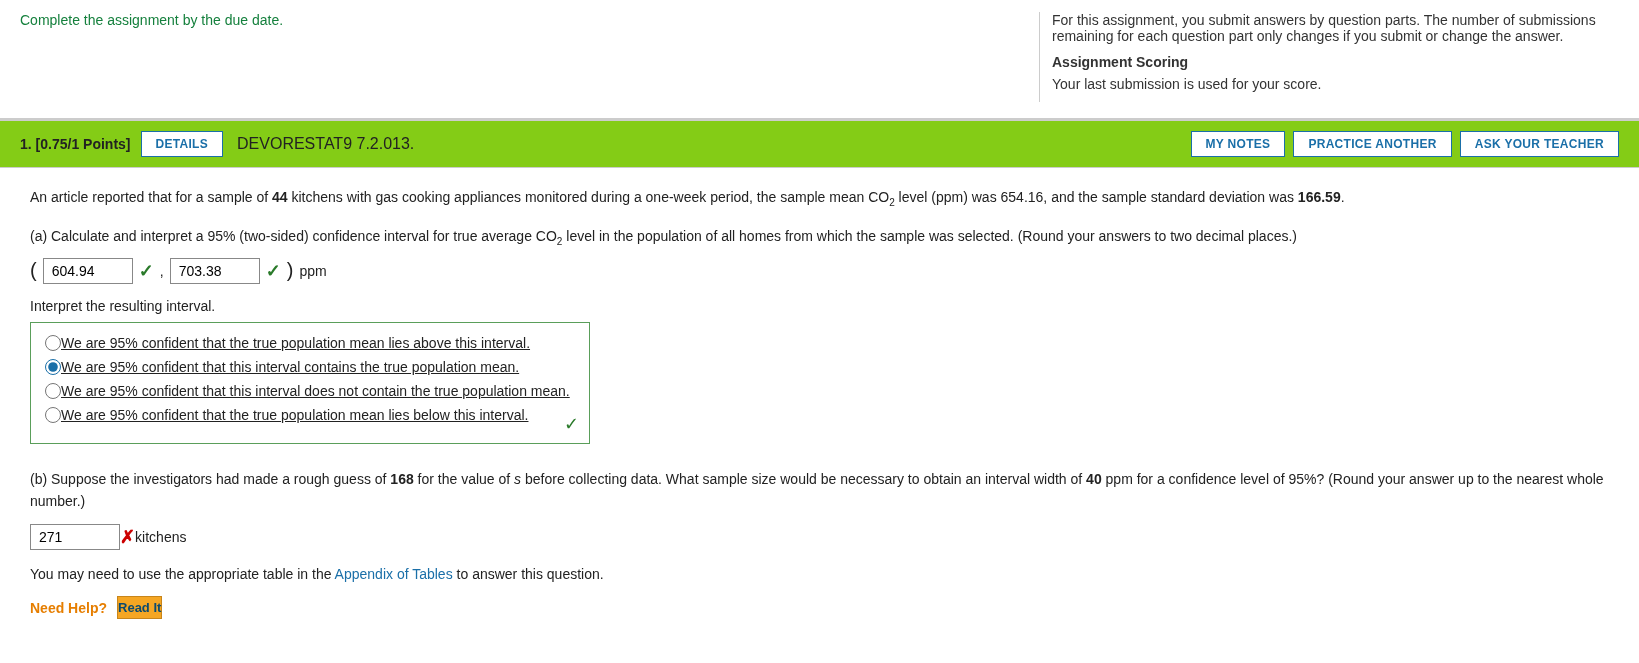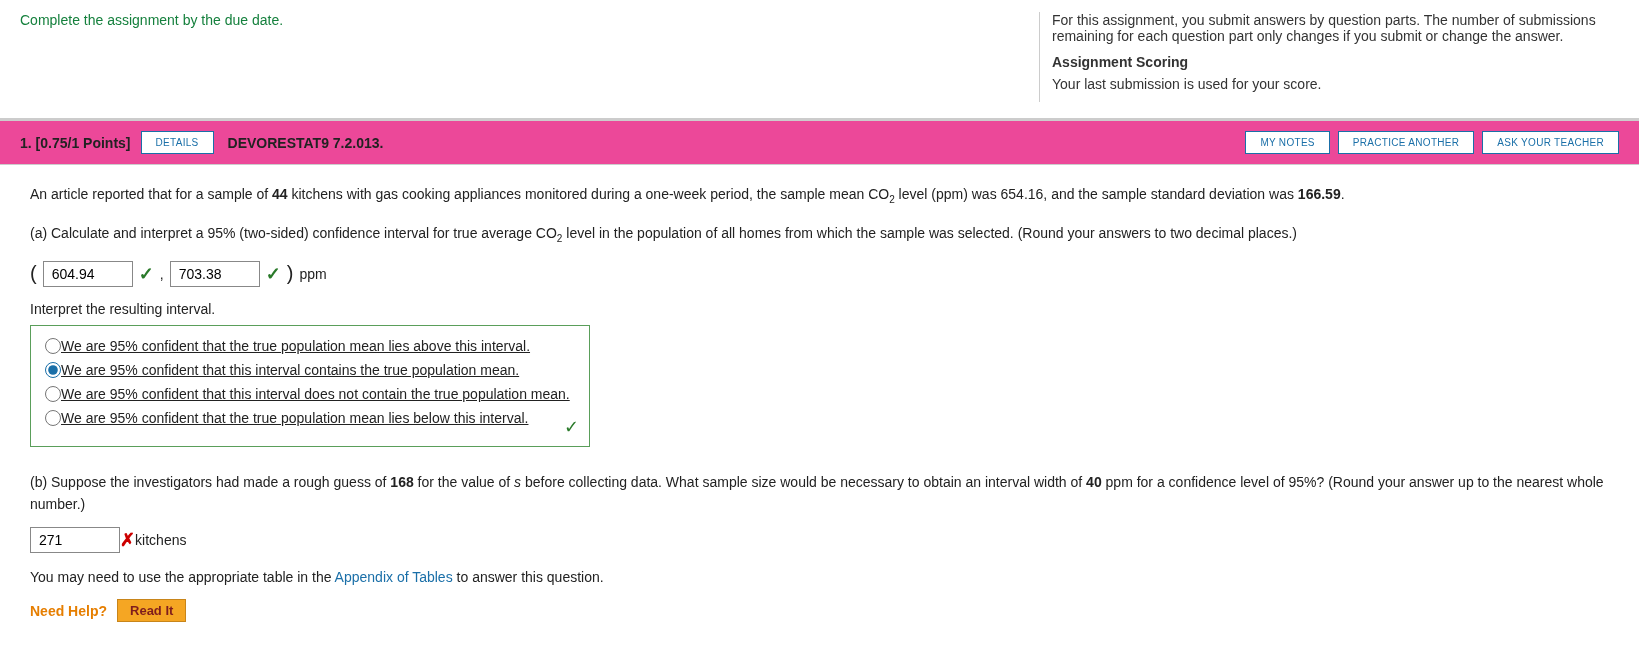--- a/index.html
+++ b/index.html
@@ -20,65 +20,65 @@
       width: 580px;
       font-size: 14px;
       color: #333;
       border-left: 1px solid #ccc;
       padding-left: 12px;
     }
     .top-right p { margin-bottom: 10px; }
     .top-right .assignment-scoring { font-weight: bold; margin-bottom: 6px; }
 
     .question-header {
-      background: #ec4899;
+      background: #84cc16;
       border-top: 2px solid #ccc;
       border-bottom: 1px solid #ccc;
       padding: 10px 20px;
       display: flex;
       align-items: center;
       gap: 10px;
     }
     .question-points {
       font-weight: bold;
       font-size: 14px;
       white-space: nowrap;
     }
     .btn-outline {
       border: 1.5px solid #1a6fa8;
       color: #1a6fa8;
       background: #fff;
       padding: 5px 14px;
-      font-size: 10px;
-      font-weight: normal;
+      font-size: 12px;
+      font-weight: bold;
       cursor: pointer;
       letter-spacing: 0.3px;
     }
     .question-code {
-      font-weight: bold;
-      font-size: 14px;
+      font-weight: normal;
+      font-size: 16px;
       margin-left: 4px;
     }
     .header-spacer { flex: 1; }
     .header-right-btns {
       display: flex;
       gap: 8px;
     }
 
     .question-body {
       padding: 18px 30px 16px 30px;
       font-size: 14px;
       color: #222;
     }
     .question-text {
       margin-bottom: 14px;
       line-height: 1.6;
     }
     .bold { font-weight: bold; }
-    .part-label { margin-bottom: 14px; line-height: 1.6; }
+    .part-label { margin-bottom: 8px; line-height: 1.6; }
 
     .answer-row {
       display: flex;
       align-items: center;
       gap: 6px;
       margin-bottom: 14px;
     }
     .paren { font-size: 20px; font-weight: 300; }
     .answer-input {
       border: 1px solid #888;
@@ -160,22 +160,22 @@
       margin-top: 6px;
     }
     .need-help-label {
       color: #e67e00;
       font-weight: bold;
       font-size: 14px;
     }
     .read-it-btn {
       background: #f5a623;
       border: 1px solid #c8851a;
-      color: #7f1d1d;
-      padding: 3px 12px;
+      color: #0c4a6e;
+      padding: 3px 0;
       font-size: 13px;
       font-weight: bold;
       cursor: pointer;
     }
 
     sub { font-size: 10px; }
   </style>
 </head>
 <body>
 

